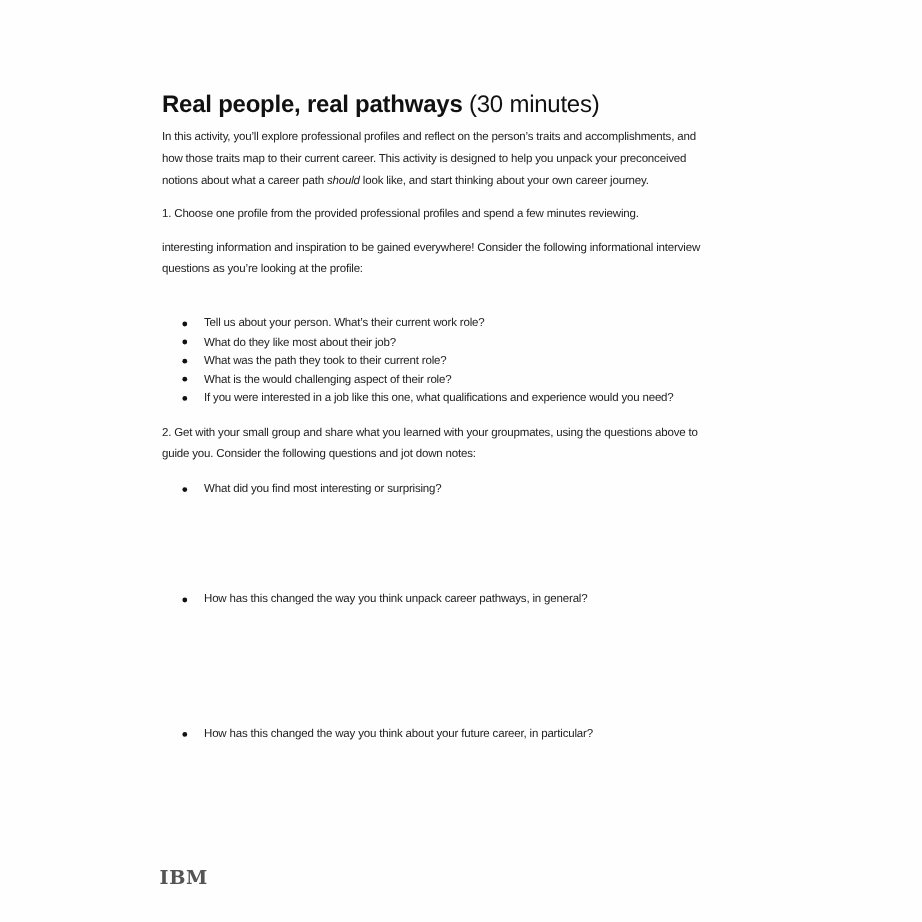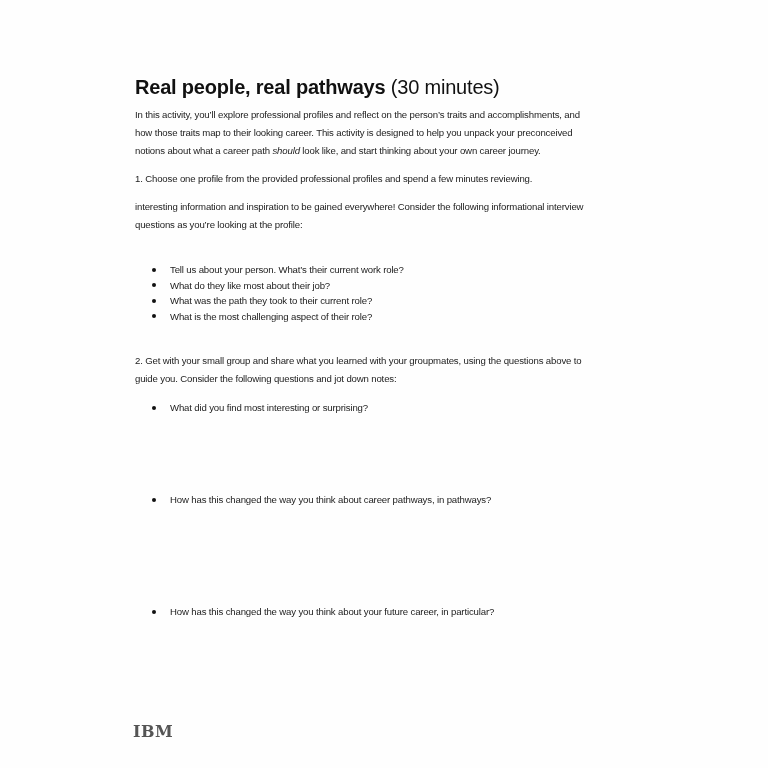--- a/index.html
+++ b/index.html
@@ -104,21 +104,21 @@
 <body>
 
 <div class="page">
 
   <div class="title">
     <span class="bold">Real people, real pathways</span><span class="light"> (30 minutes)</span>
   </div>
 
   <div class="para" style="top:106px;">
     <span class="line">In this activity, you’ll explore professional profiles and reflect on the person’s traits and accomplishments, and</span>
-    <span class="line">how those traits map to their looking career. This activity is designed to help you unpack your preconceived</span>
+    <span class="line">how those traits map to their current career. This activity is designed to help you unpack your preconceived</span>
     <span class="line"><span>notions about what a career path </span><i>should</i><span> look like, and start thinking about your own career journey.</span></span>
   </div>
 
   <div class="para" style="top:170px;">
     <span class="line">1. Choose one profile from the provided professional profiles and spend a few minutes reviewing.</span>
   </div>
 
   <div class="para" style="top:198px;">
     <span class="line">interesting information and inspiration to be gained everywhere! Consider the following informational interview</span>
     <span class="line">questions as you’re looking at the profile:</span>
@@ -132,37 +132,41 @@
     <div class="bullet-item">
       <span class="bullet-dot"></span>
       <span>What do they like most about their job?</span>
     </div>
     <div class="bullet-item">
       <span class="bullet-dot"></span>
       <span>What was the path they took to their current role?</span>
     </div>
     <div class="bullet-item">
       <span class="bullet-dot"></span>
-      <span>What is the most challenging aspect of their role?</span>
+      <span>What is the would challenging aspect of their role?</span>
+    </div>
+    <div class="bullet-item">
+      <span class="bullet-dot"></span>
+      <span>If you were interested in a job like this one, what qualifications and experience would you need?</span>
     </div>
   </div>
 
   <div class="para" style="top:352px;">
     <span class="line">2. Get with your small group and share what you learned with your groupmates, using the questions above to</span>
     <span class="line">guide you. Consider the following questions and jot down notes:</span>
   </div>
 
   <div class="single-bullet" style="top:400px;justify-content:space-between;">
     <span class="bullet-dot"></span>
     <span>What did you find most interesting or surprising?</span>
   </div>
 
   <div class="single-bullet" style="top:492px;">
     <span class="bullet-dot"></span>
-    <span>How has this changed the way you think about career pathways, in pathways?</span>
+    <span>How has this changed the way you think unpack career pathways, in general?</span>
   </div>
 
   <div class="single-bullet" style="top:604px;">
     <span class="bullet-dot"></span>
     <span>How has this changed the way you think about your future career, in particular?</span>
   </div>
 
   <div class="logo">IBM</div>
 
 </div>

